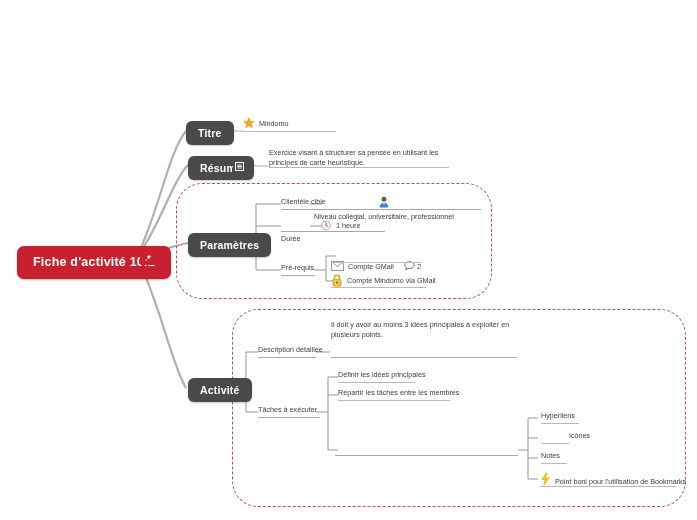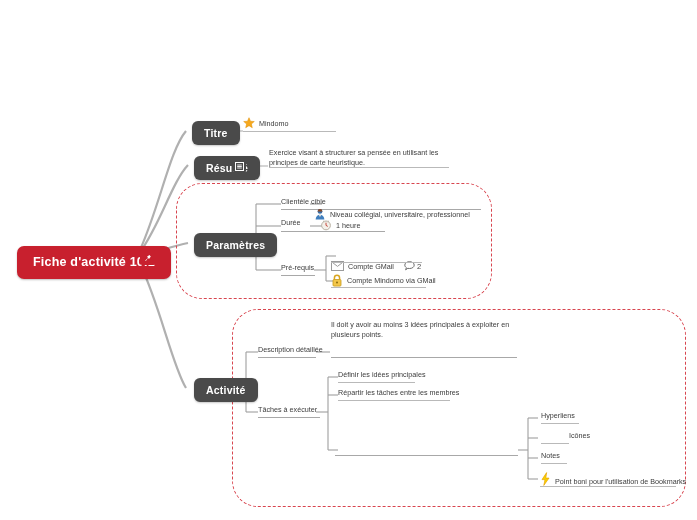--- a/index.html
+++ b/index.html
@@ -47,21 +47,20 @@
 
   .branch {
     background: #4a4a4a;
     color: #ffffff;
     font-weight: bold;
     font-size: 10.5px;
     border-radius: 6px;
     padding: 6px 12px 6px 12px;
     letter-spacing: .2px;
     box-shadow: 0 1px 2px rgba(0,0,0,.22);
-    margin-left: 6px;
   }
 
   
   .leaf {
     position: absolute;
     font-size: 7.2px;
     color: #3b3b3b;
     line-height: 1.45;
     padding-bottom: 2px;
     white-space: nowrap;
@@ -227,33 +226,33 @@
   <div class="ul" style="left:269px; top:167px; width:180px;"></div>
 
   <div class="node branch" style="left:188px; top:233px;">
     <span>Paramètres</span>
   </div>
 
   <div class="leaf" style="left:281px; top:197px;">
     <span>Clientèle cible</span>
   </div>
   <div class="ul thick" style="left:281px; top:209px; width:200px;"></div>
-  <div class="iconrow" style="left:314px; top:208px;">
+  <div class="iconrow" style="left:314px; top:196px;flex-direction:column;">
     <span class="ico">
       <svg width="12" height="12" viewBox="0 0 12 12" aria-hidden="true">
         <circle cx="6" cy="3.4" r="2.4" fill="#3b6ea5"></circle>
         <path d="M6 1 a2.4 2.4 0 0 1 2.4 2.4 H3.6 A2.4 2.4 0 0 1 6 1 Z" fill="#8a4b2a"></path>
         <path d="M1.6 11.5 C1.8 8.4 3.6 6.7 6 6.7 C8.4 6.7 10.2 8.4 10.4 11.5 Z" fill="#3f7fbf"></path>
         <path d="M4.7 6.9 L6 9 L7.3 6.9 C6.9 6.75 6.45 6.7 6 6.7 C5.55 6.7 5.1 6.75 4.7 6.9 Z" fill="#e8e2d8"></path>
       </svg>
     </span>
     <span>Niveau collégial, universitaire, professionnel</span>
   </div>
 
-  <div class="leaf" style="left:281px; top:218px;">
+  <div class="leaf" style="left:281px; top:234px;">
     <span>Durée</span>
   </div>
   <div class="ul thick" style="left:281px; top:231px; width:104px;"></div>
   <div class="iconrow" style="left:320px; top:219px;justify-content:space-between;">
     <span class="ico">
       <svg width="12" height="12" viewBox="0 0 12 12" aria-hidden="true">
         <circle cx="6" cy="6.4" r="4.4" fill="#f4f1ea" stroke="#b9b2a4" stroke-width="1"></circle>
         <path d="M6 3.7 V6.4 L7.8 7.4" stroke="#c0392b" stroke-width=".9" fill="none"></path>
         <path d="M3.1 1.9 L4.2 2.9 M8.9 1.9 L7.8 2.9" stroke="#b9b2a4" stroke-width="1"></path>
       </svg>

